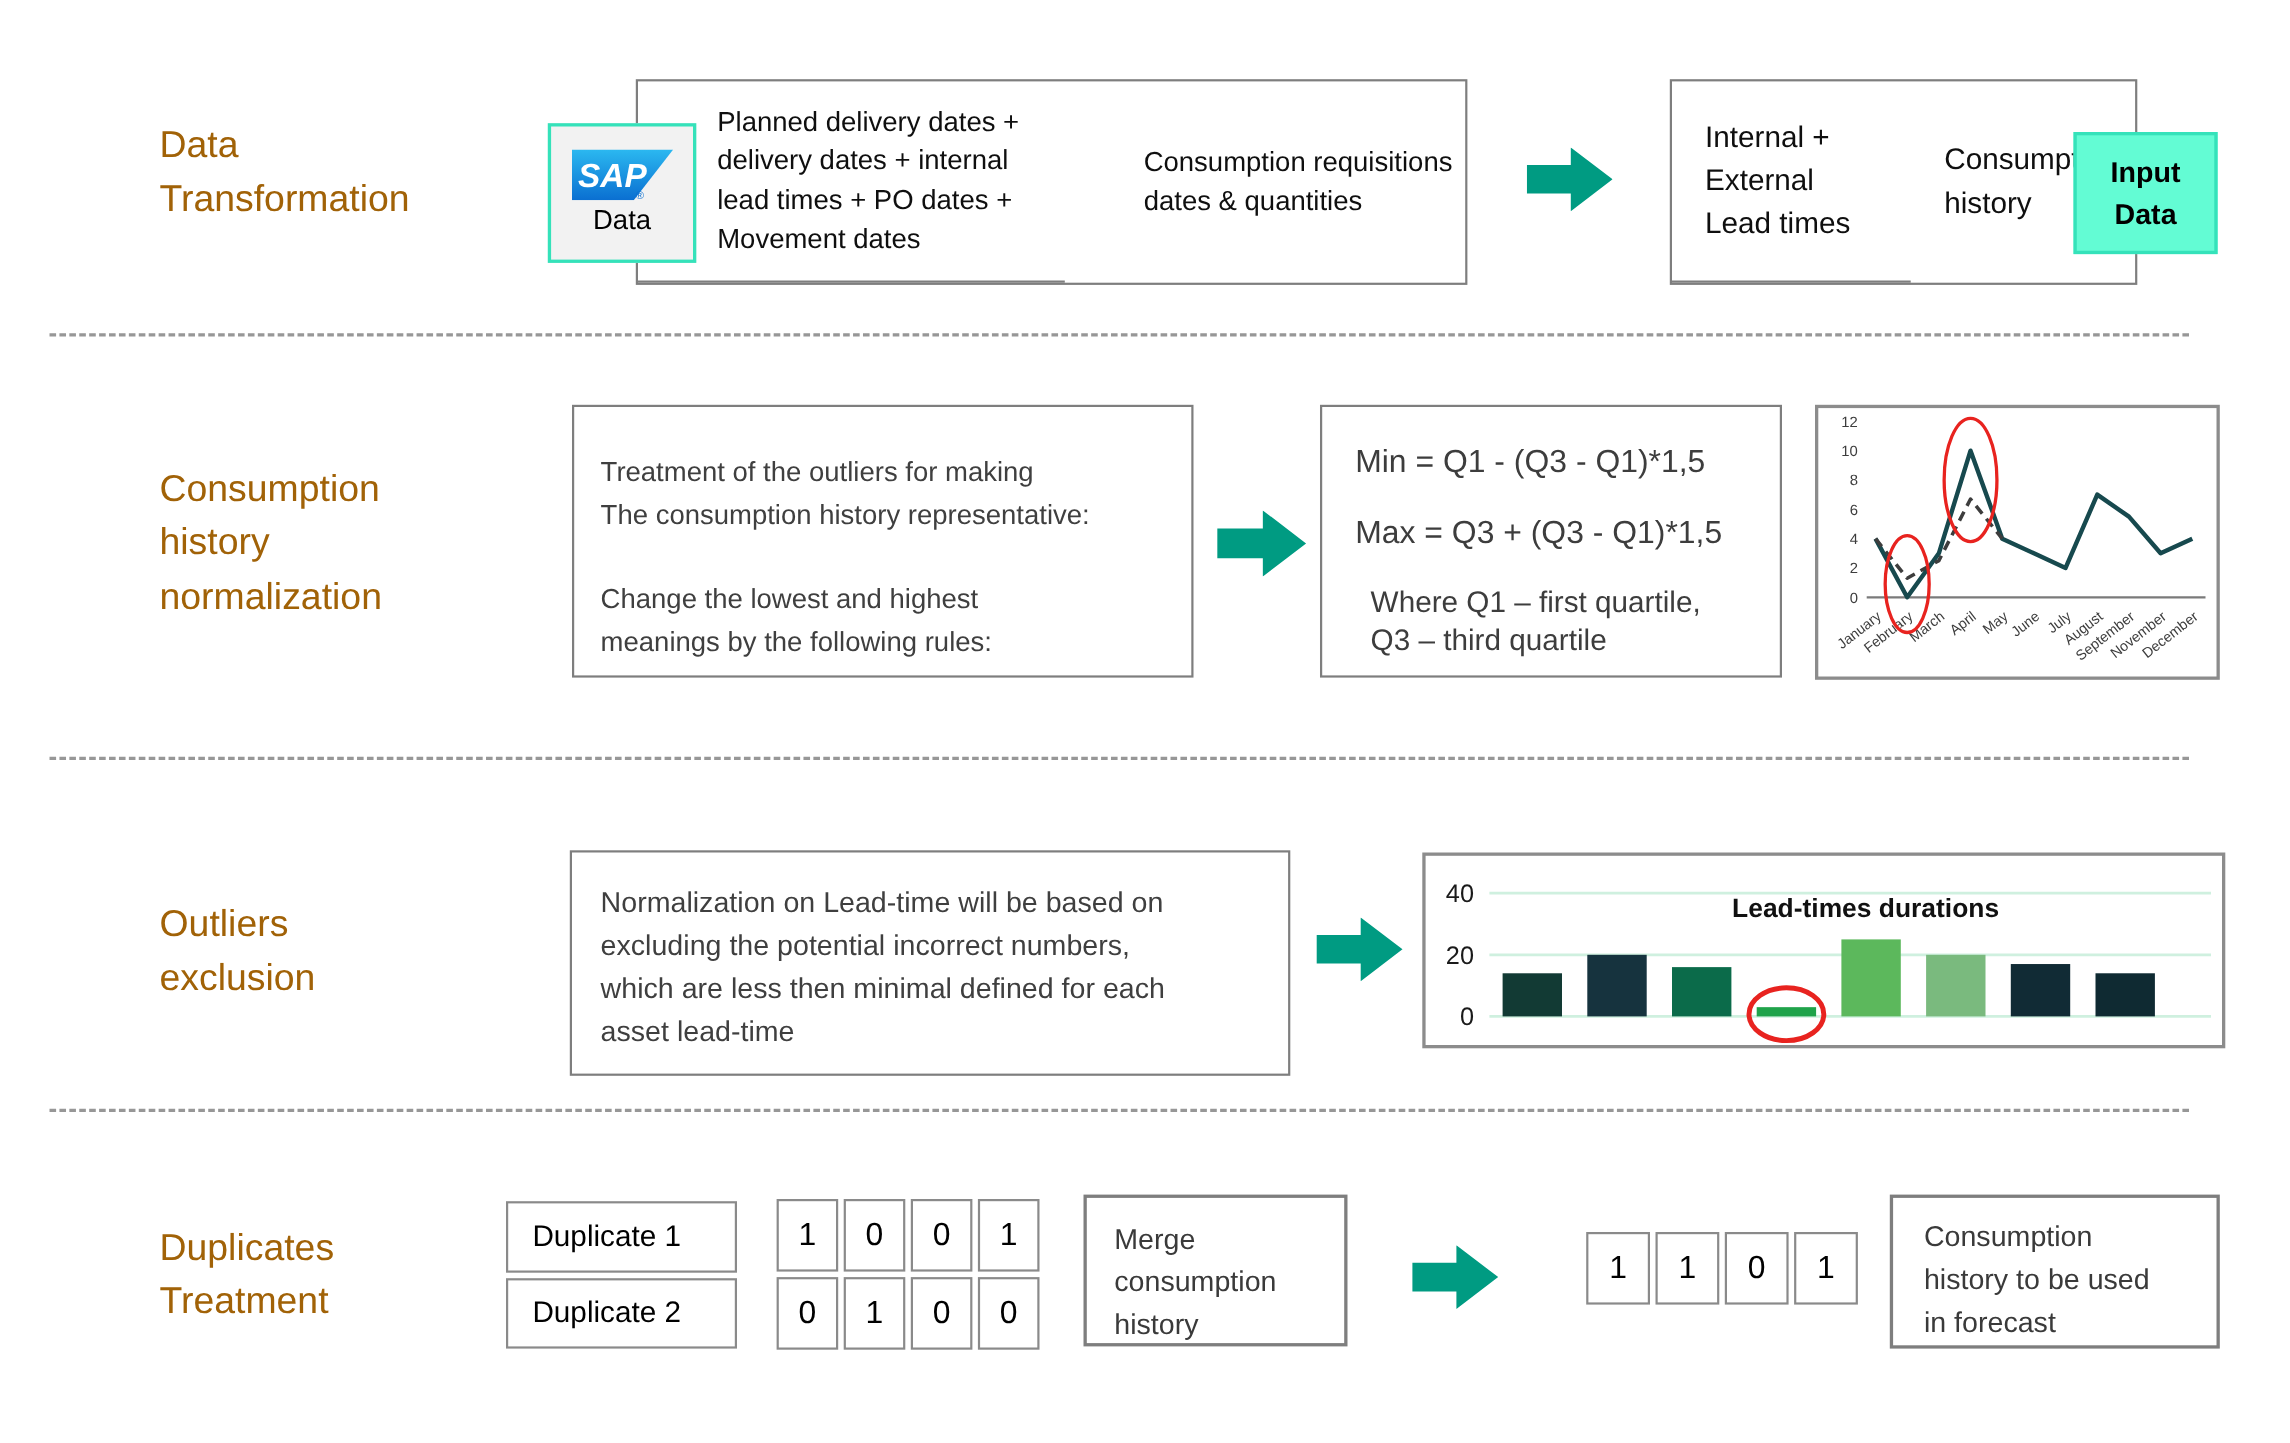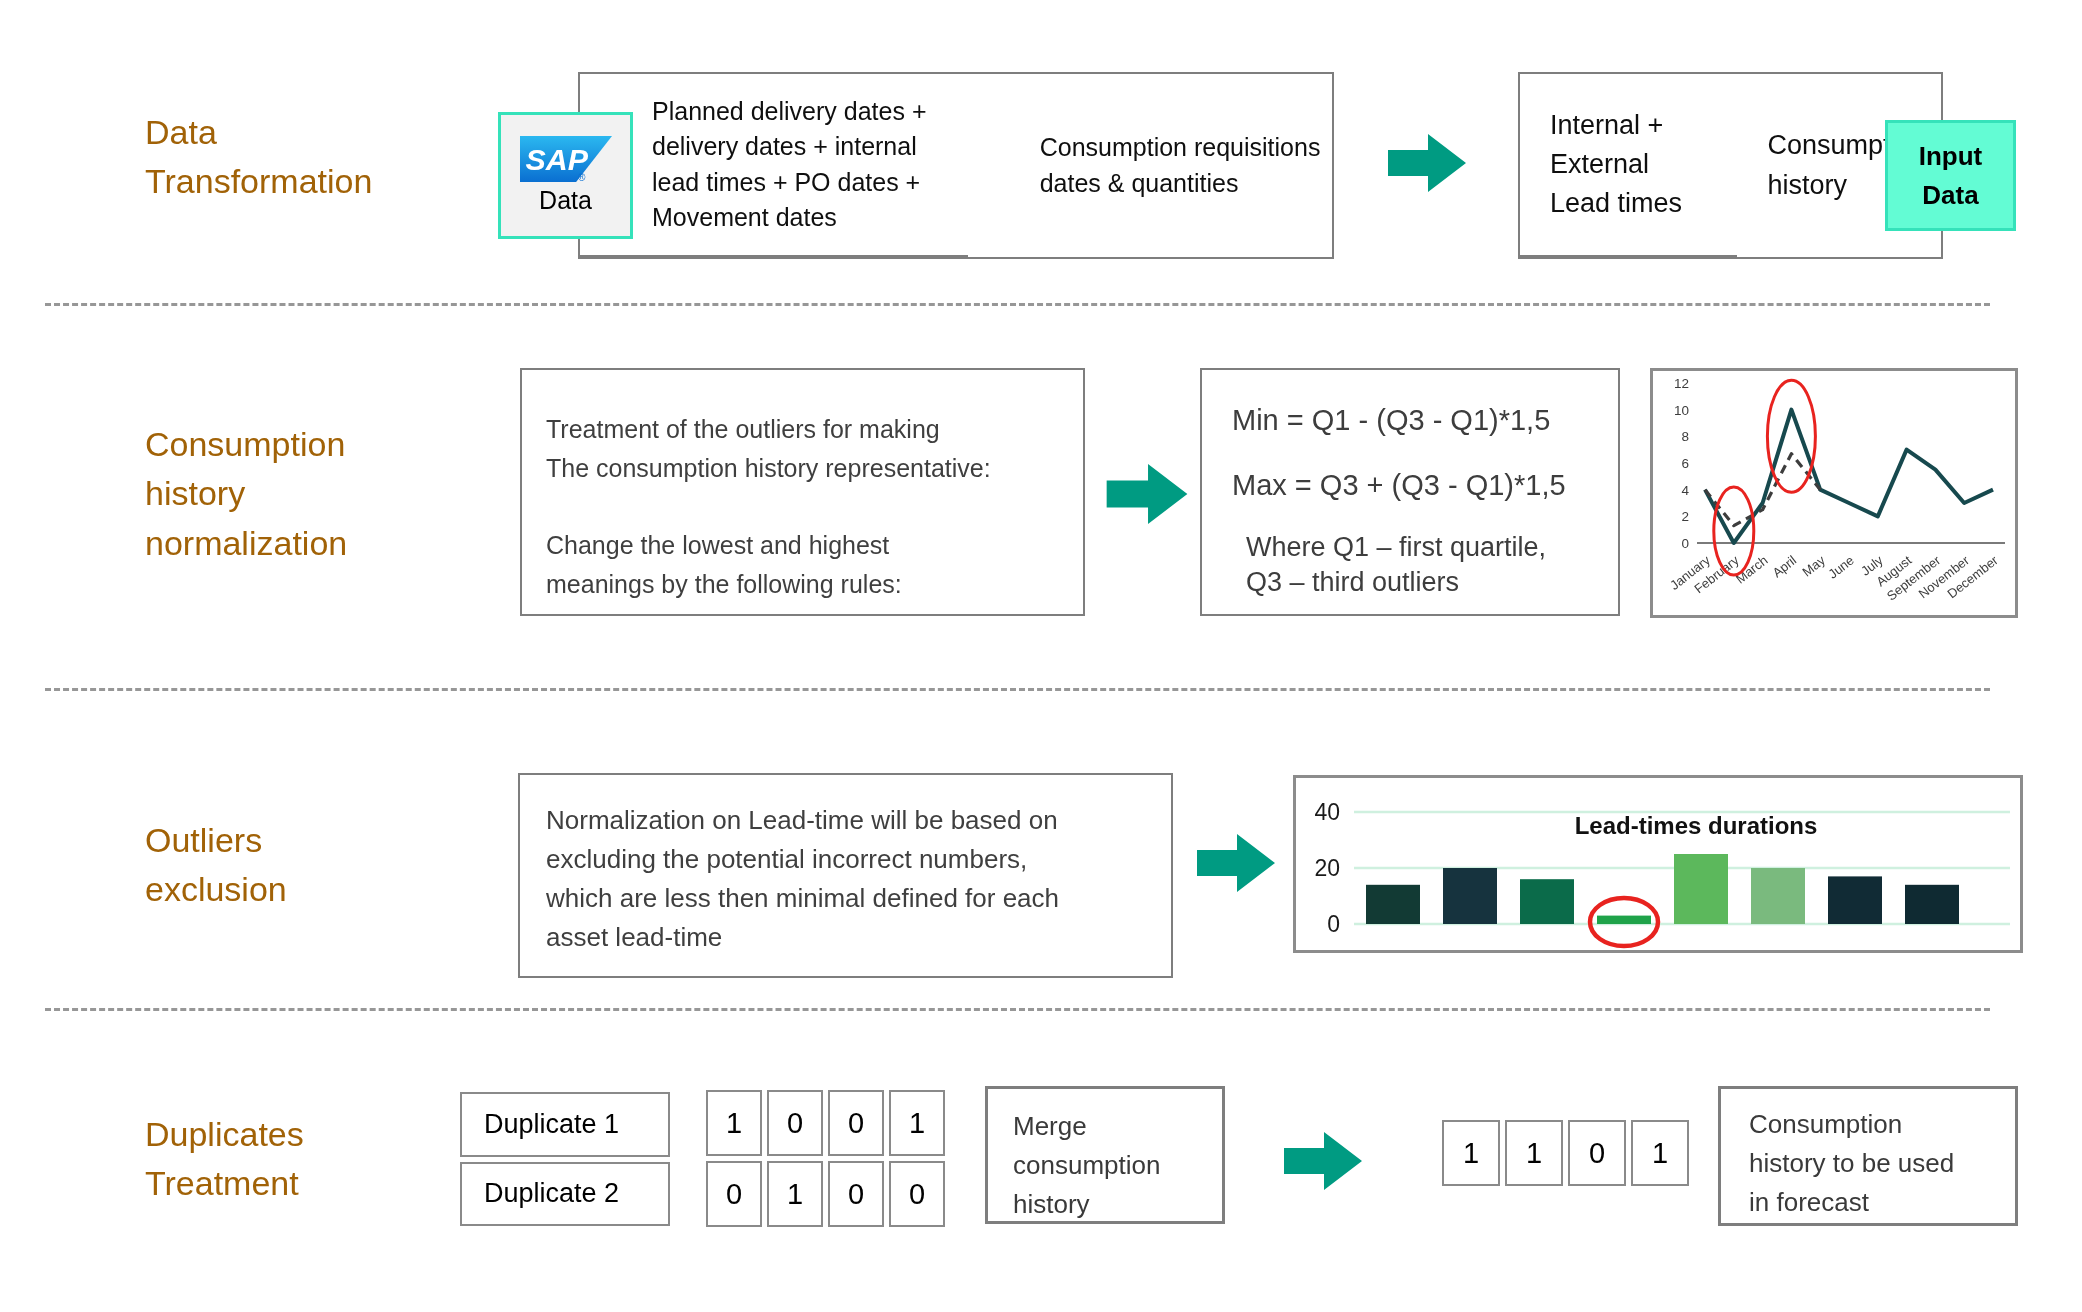--- a/index.html
+++ b/index.html
@@ -107,21 +107,21 @@
   </div>
 
   <svg class="arrow" style="left:1106px;top:464px;" width="82" height="60" viewBox="0 0 78 58">
     <polygon points="0,16 40,16 40,0 78,29 40,58 40,42 0,42" fill="#009b82"></polygon>
   </svg>
 
   <div class="box" style="left:1200px;top:368px;width:420px;height:248px;padding:34px 16px 0 30px;">
     <div class="formula" style="margin-bottom:32px;">Min = Q1 - (Q3 - Q1)*1,5</div>
     <div class="formula" style="margin-bottom:30px;">Max = Q3 + (Q3 - Q1)*1,5</div>
     <div class="formula small" style="margin-bottom:4px;">Where Q1 – first quartile,</div>
-    <div class="formula small">Q3 – third outliers</div>
+    <div class="formula small">Q3 – third quartile</div>
   </div>
 
   <div class="chartbox" style="left:1650px;top:368px;width:368px;height:250px;">
     <svg id="linechart" viewBox="0 0 362 244" preserveAspectRatio="none">
         <text x="36" y="177" text-anchor="end" font-size="13.5" fill="#3d3d3d">0</text>
         <text x="36" y="150.33333333333334" text-anchor="end" font-size="13.5" fill="#3d3d3d">2</text>
         <text x="36" y="123.66666666666666" text-anchor="end" font-size="13.5" fill="#3d3d3d">4</text>
         <text x="36" y="97" text-anchor="end" font-size="13.5" fill="#3d3d3d">6</text>
         <text x="36" y="70.33333333333333" text-anchor="end" font-size="13.5" fill="#3d3d3d">8</text>
         <text x="36" y="43.66666666666666" text-anchor="end" font-size="13.5" fill="#3d3d3d">10</text>

